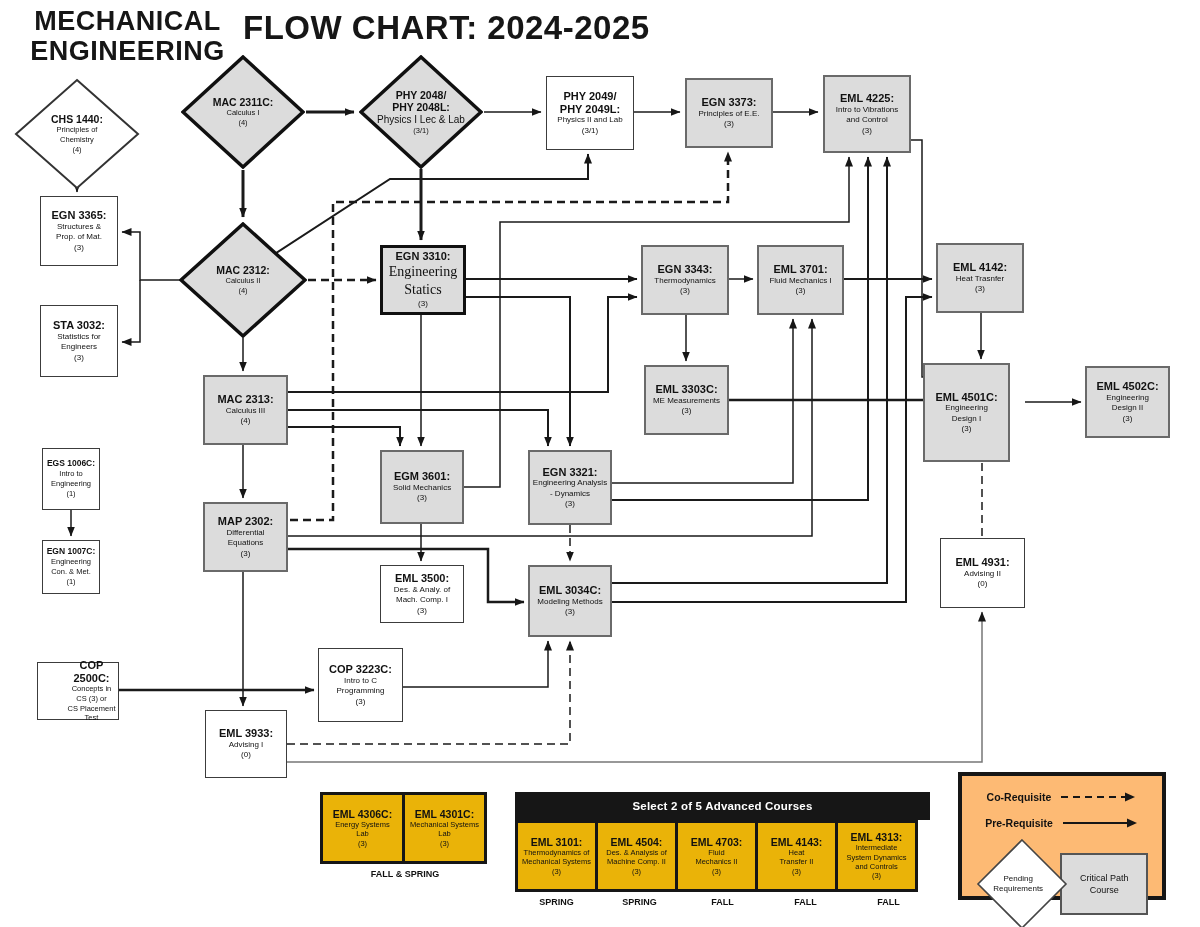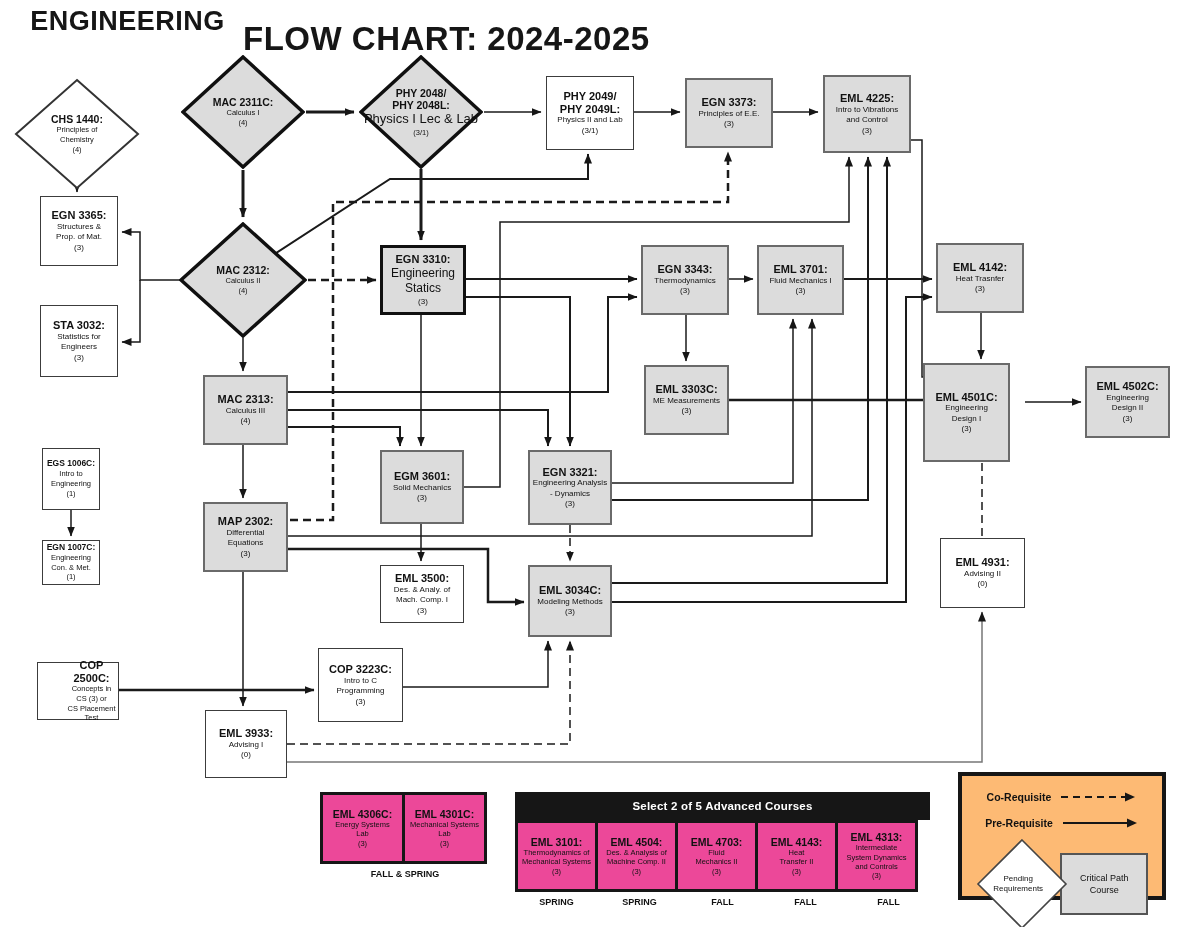--- a/index.html
+++ b/index.html
@@ -1,40 +1,40 @@
 <!DOCTYPE html>
 <html><head>
 <meta charset="utf-8">
 <style>
   html,body{margin:0;padding:0;background:#fff;}
   #canvas{position:relative;width:1200px;height:927px;background:#ffffff;overflow:hidden;
           font-family:"Liberation Sans","DejaVu Sans",sans-serif;color:#111;}
   #edges{position:absolute;left:0;top:0;z-index:1;}
   .ttl{position:absolute;z-index:3;font-weight:800;color:#161616;}
   #program-title{left:20px;top:6px;width:215px;text-align:center;font-size:27px;line-height:1.12;letter-spacing:.5px;}
-  #chart-title{left:243px;top:20px;width:500px;font-size:33px;letter-spacing:.5px;}
+  #chart-title{left:243px;top:9px;width:500px;font-size:33px;letter-spacing:.5px;}
   .node{position:absolute;z-index:2;display:flex;align-items:center;justify-content:center;
         text-align:center;box-sizing:border-box;}
   .node .txt{position:relative;z-index:2;width:100%;padding:1px 2px;}
   .node .t{font-weight:bold;line-height:1.15;}
   .node .l{line-height:1.3;}
   .node.rect.plain{background:#fff;border:1.6px solid #3c3c3c;}
   .node.rect.crit{background:#dcdcdc;border:2px solid #6a6a6a;}
   .node.rect.bold{background:#dcdcdc;border:3.5px solid #101010;}
   .node.diamond{background:transparent;border:none;}
   .node.diamond svg{position:absolute;left:0;top:0;z-index:1;}
   .notebox{position:absolute;z-index:2;background:#f4f4f4;border:4px solid #161616;
            display:flex;align-items:center;justify-content:center;text-align:center;
            font-weight:bold;font-size:12.5px;line-height:1.35;box-sizing:border-box;padding:6px;}
   .section{position:absolute;z-index:2;}
   .sec-header{background:#161616;color:#fff;font-weight:bold;font-size:11.5px;
               display:flex;align-items:center;justify-content:center;height:28px;
               border:2px solid #161616;box-sizing:border-box;letter-spacing:.2px;}
   .sec-row{display:flex;}
-  .sec-box{background:#ec4899;border:3px solid #161616;box-sizing:border-box;height:72px;
+  .sec-box{background:#eab308;border:3px solid #161616;box-sizing:border-box;height:72px;
            display:flex;align-items:center;justify-content:center;text-align:center;margin-left:-3px;}
   .sec-box:first-child{margin-left:0;}
   .sec-box .t{font-weight:bold;font-size:10.5px;line-height:1.15;}
   .sec-box .l{font-size:7.5px;line-height:1.25;}
   .term-row{display:flex;}
   .term{font-weight:bold;font-size:9px;text-align:center;padding-top:5px;}
   .sec-caption{font-weight:bold;font-size:9px;text-align:center;padding-top:5px;}
   #legend{position:absolute;z-index:2;background:#fdba74;border:4px solid #161616;box-sizing:border-box;padding:8px 10px;}
   .lrow{display:flex;align-items:center;justify-content:center;gap:8px;height:26px;}
   .lrow .llab{font-weight:bold;font-size:10.5px;}
@@ -43,20 +43,21 @@
   .ldiamond .txt{position:relative;z-index:2;font-size:8px;line-height:1.3;}
   .ldiamond svg{position:absolute;left:0;top:0;}
   .lcrit{width:95px;height:62px;background:#dcdcdc;border:2px solid #555;box-sizing:border-box;
          display:flex;align-items:center;justify-content:center;text-align:center;font-size:9px;line-height:1.35;}
 </style>
 </head>
 <body>
 
 <div id="canvas">
   <div class="ttl" id="program-title">
+    <div>MECHANICAL</div>
     <div>ENGINEERING</div>
   </div>
   <div class="ttl" id="chart-title">FLOW CHART: 2024-2025</div>
 
 
   <svg id="edges" width="1200" height="927">
       <defs>
   <marker id="arw" markerWidth="11" markerHeight="8" refX="9.5" refY="4" orient="auto" markerUnits="userSpaceOnUse">
     <path d="M0,0 L10,4 L0,8 Z" fill="#161616"></path>
   </marker>
@@ -127,21 +128,21 @@
           <div class="l" style="font-size: 7.5px;">(4)</div>
         </div>
       </div>
       <div class="node diamond crit" style="left: 359px; top: 55px; width: 124px; height: 114px;">
         <svg width="124" height="114">
           <polygon points="62,2 122,57 62,112 2,57" fill="#dcdcdc" stroke="#101010" stroke-width="3.5" stroke-linejoin="miter"></polygon>
         </svg>
         <div class="txt">
           <div class="t" style="font-size: 10.5px;">PHY 2048/</div>
           <div class="t" style="font-size: 10.5px;">PHY 2048L:</div>
-          <div class="l" style="font-size: 13px;">Physics I Lec &amp; Lab</div>
+          <div class="l" style="font-size: 10px;">Physics I Lec &amp; Lab</div>
           <div class="l" style="font-size: 7.5px;">(3/1)</div>
         </div>
       </div>
       <div class="node diamond crit" style="left: 179px; top: 222px; width: 128px; height: 116px;">
         <svg width="128" height="116">
           <polygon points="64,2 126,58 64,114 2,58" fill="#dcdcdc" stroke="#101010" stroke-width="3.5" stroke-linejoin="miter"></polygon>
         </svg>
         <div class="txt">
           <div class="t" style="font-size: 10.5px;">MAC 2312:</div>
           <div class="l" style="font-size: 7.5px;">Calculus II</div>
@@ -183,21 +184,21 @@
         <div class="txt">
           <div class="t" style="font-size: 11px;">STA 3032:</div>
           <div class="l" style="font-size: 8px;">Statistics for</div>
           <div class="l" style="font-size: 8px;">Engineers</div>
           <div class="l" style="font-size: 8px;">(3)</div>
         </div>
       </div>
       <div class="node rect bold" style="left: 380px; top: 245px; width: 86px; height: 70px;">
         <div class="txt">
           <div class="t" style="font-size: 11px;">EGN 3310:</div>
-          <div class="l" style="font-size: 12px;">Engineering Statics</div>
+          <div class="l" style="font-size: 14px; font-family: Liberation Serif, serif;">Engineering Statics</div>
           <div class="l" style="font-size: 8px;">(3)</div>
         </div>
       </div>
       <div class="node rect crit" style="left: 641px; top: 245px; width: 88px; height: 70px;">
         <div class="txt">
           <div class="t" style="font-size: 11px;">EGN 3343:</div>
           <div class="l" style="font-size: 8px;">Thermodynamics</div>
           <div class="l" style="font-size: 8px;">(3)</div>
         </div>
       </div>
@@ -246,21 +247,21 @@
         </div>
       </div>
       <div class="node rect plain" style="left: 42px; top: 448px; width: 58px; height: 62px;">
         <div class="txt">
           <div class="t" style="font-size: 8.5px;">EGS 1006C:</div>
           <div class="l" style="font-size: 7.5px;">Intro to</div>
           <div class="l" style="font-size: 7.5px;">Engineering</div>
           <div class="l" style="font-size: 7.5px;">(1)</div>
         </div>
       </div>
-      <div class="node rect plain" style="left: 42px; top: 540px; width: 58px; height: 45px;">
+      <div class="node rect plain" style="left: 42px; top: 540px; width: 58px; height: 54px;">
         <div class="txt">
           <div class="t" style="font-size: 8.5px;">EGN 1007C:</div>
           <div class="l" style="font-size: 7.5px;">Engineering</div>
           <div class="l" style="font-size: 7.5px;">Con. &amp; Met.</div>
           <div class="l" style="font-size: 7.5px;">(1)</div>
         </div>
       </div>
       <div class="node rect crit" style="left: 380px; top: 450px; width: 84px; height: 74px;">
         <div class="txt">
           <div class="t" style="font-size: 11px;">EGM 3601:</div>

